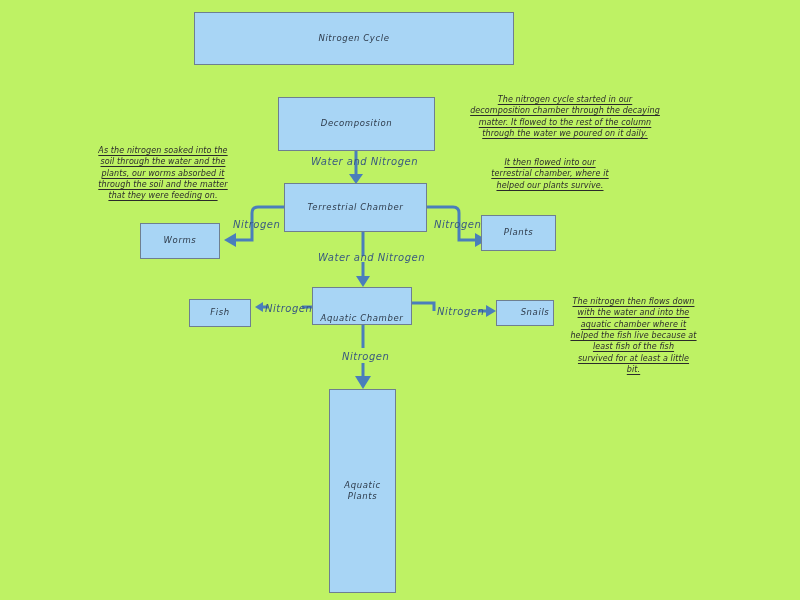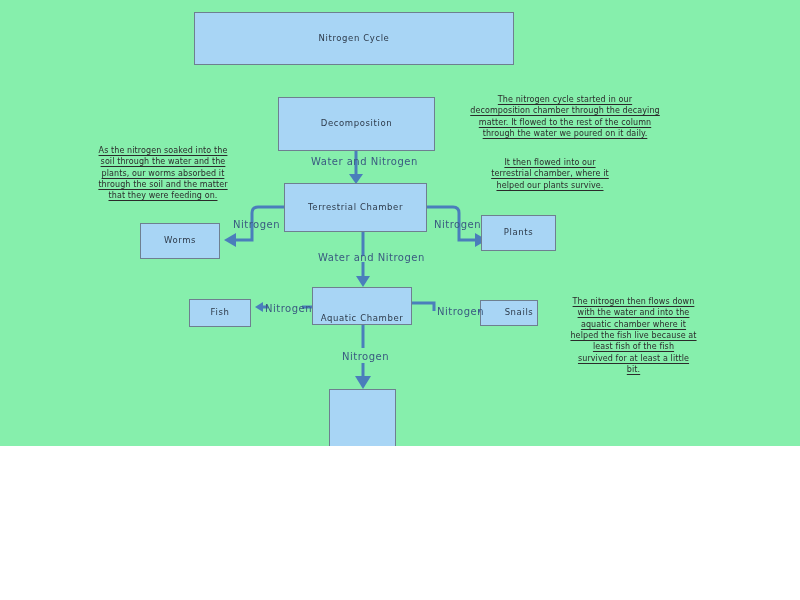--- a/index.html
+++ b/index.html
@@ -3,24 +3,25 @@
 <meta charset="utf-8">
 <style>
   html, body {
     margin: 0;
     padding: 0;
     background: #ffffff;
   }
   #canvas {
     position: relative;
     width: 800px;
-    height: 446px;
-    background: #86efac;
+    height: 600px;
+    background: #bef264;
     overflow: hidden;
     font-family: "DejaVu Sans", sans-serif;
+    font-style: italic;
   }
   .box {
     position: absolute;
     background: #a8d5f5;
     border: 1px solid #6e7f90;
     box-sizing: border-box;
     display: flex;
     align-items: center;
     justify-content: center;
     color: #2d3a4a;
@@ -116,21 +117,21 @@
   </div>
 
   <div class="box" style="left:312px; top:287px; width:100px; height:38px;align-items:flex-end;">
     <span>Aquatic Chamber</span>
   </div>
 
   <div class="box" style="left:189px; top:299px; width:62px; height:28px;justify-content:center;">
     <span>Fish</span>
   </div>
 
-  <div class="box" style="left:480px; top:300px; width:58px; height:26px;padding-left:20px;">
+  <div class="box" style="left:496px; top:300px; width:58px; height:26px;padding-left:20px;">
     <span>Snails</span>
   </div>
 
   <div class="box" style="left:329px; top:389px; width:67px; height:204px;">
     <span>Aquatic Plants</span>
   </div>
 
   <div class="edge-label" style="left:311px; top:156px;">
     <span>Water and Nitrogen</span>
   </div>

